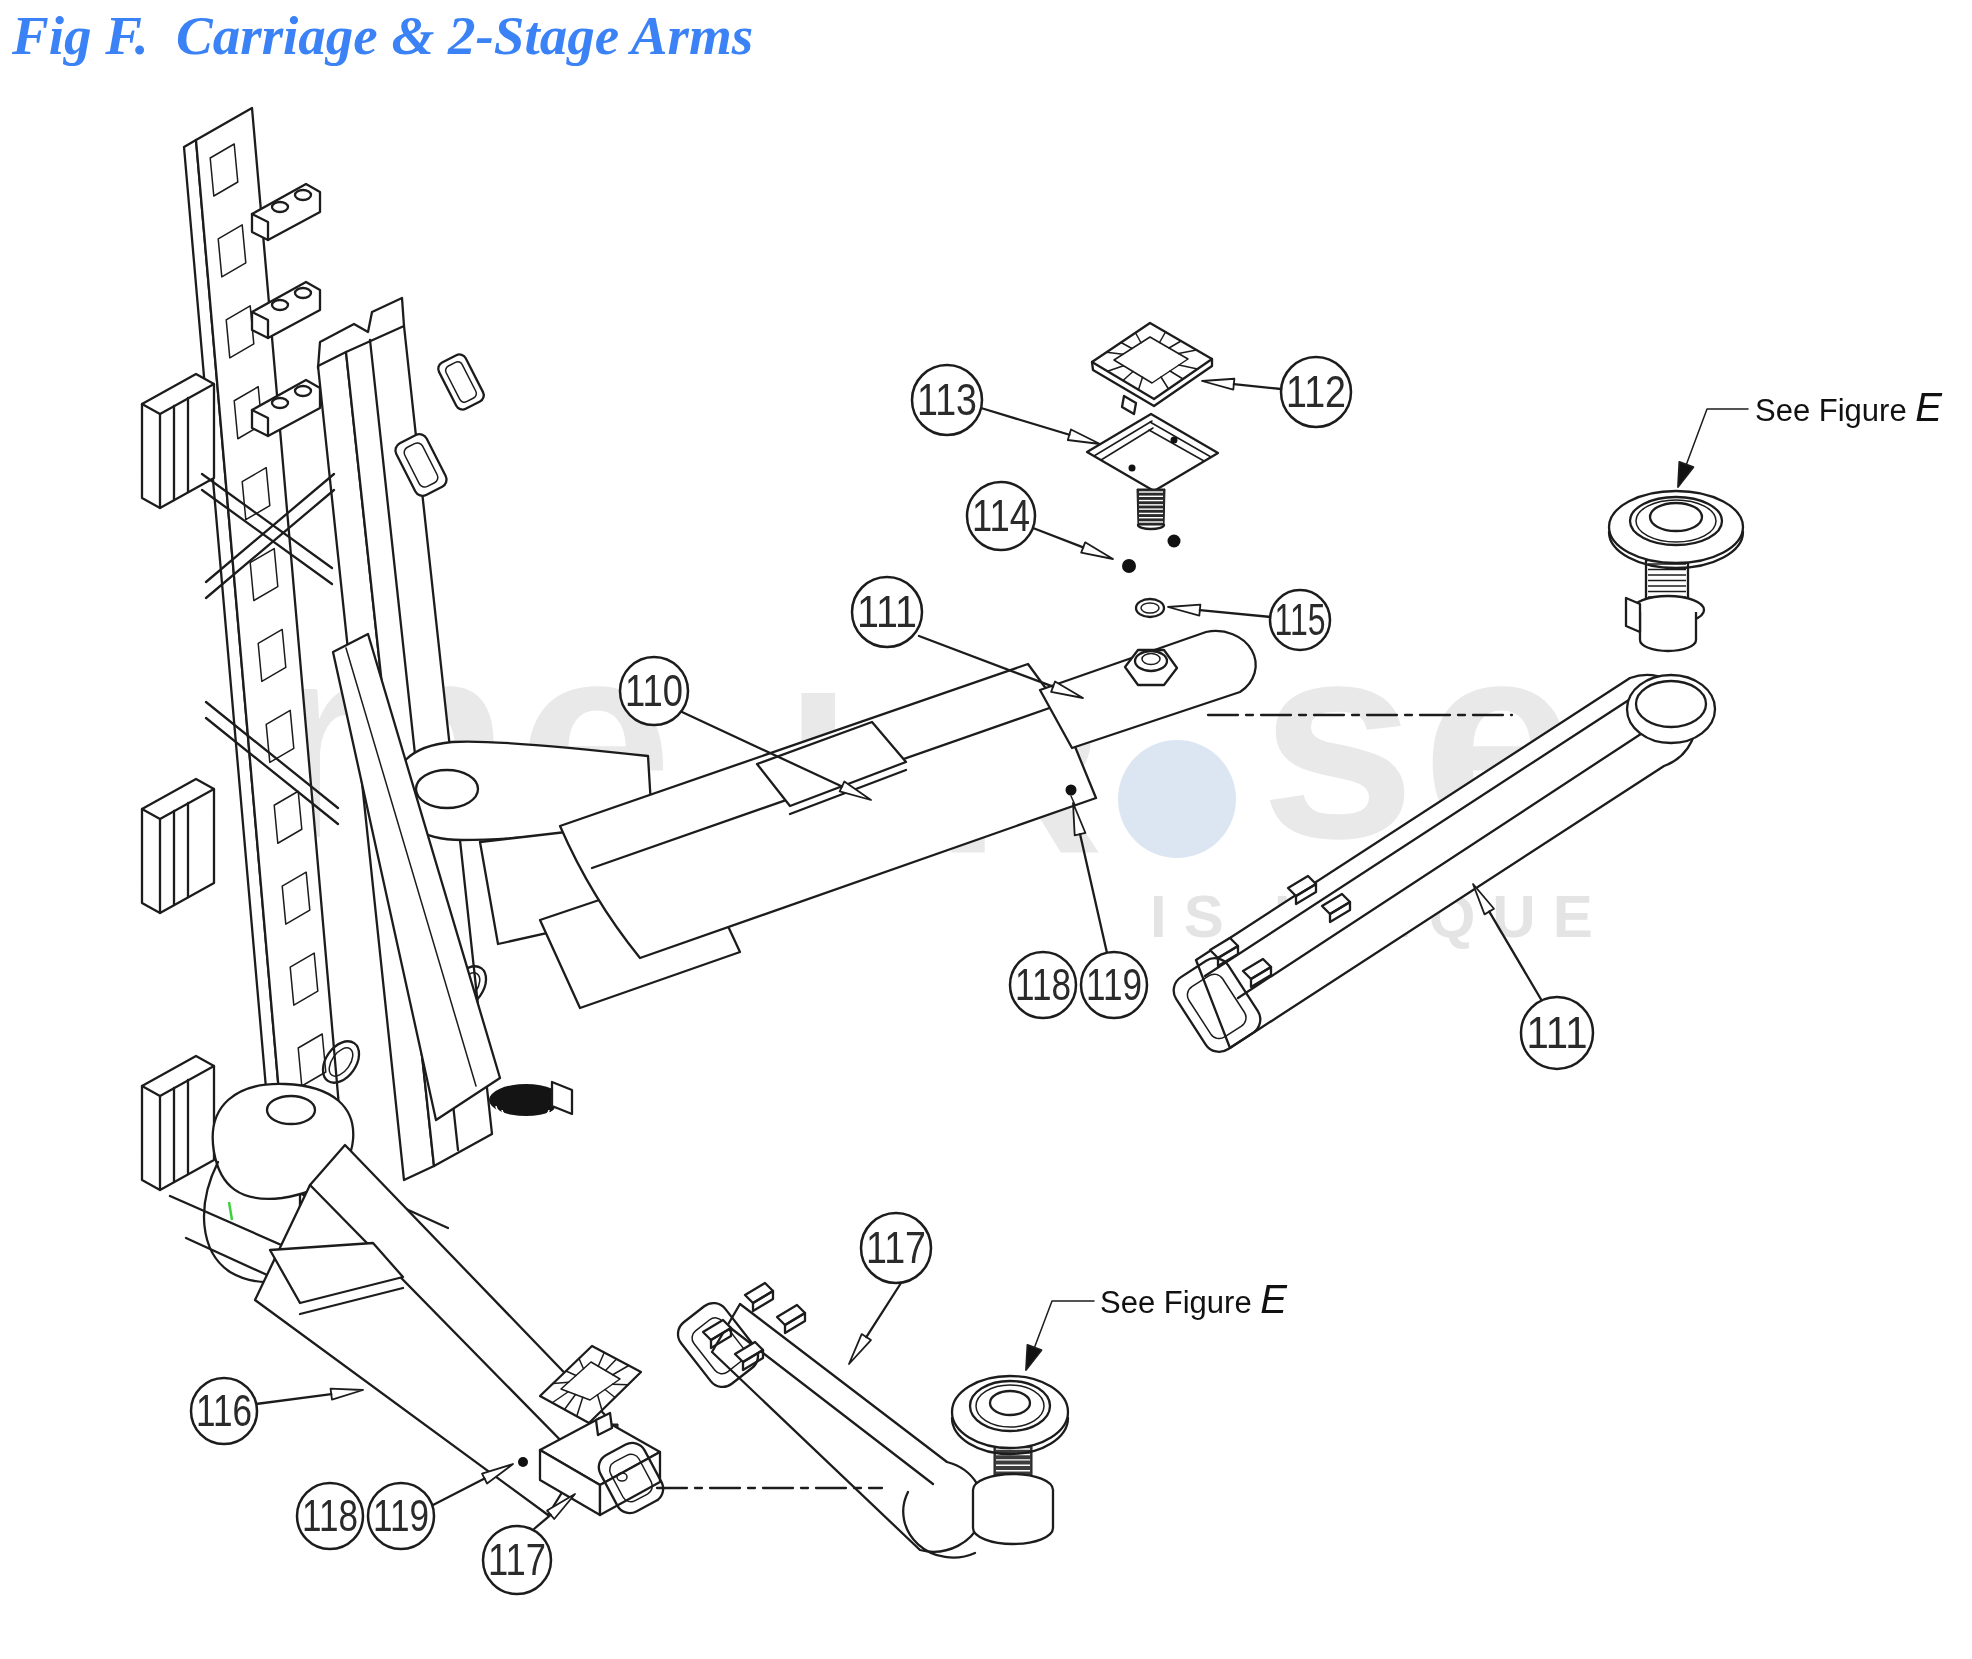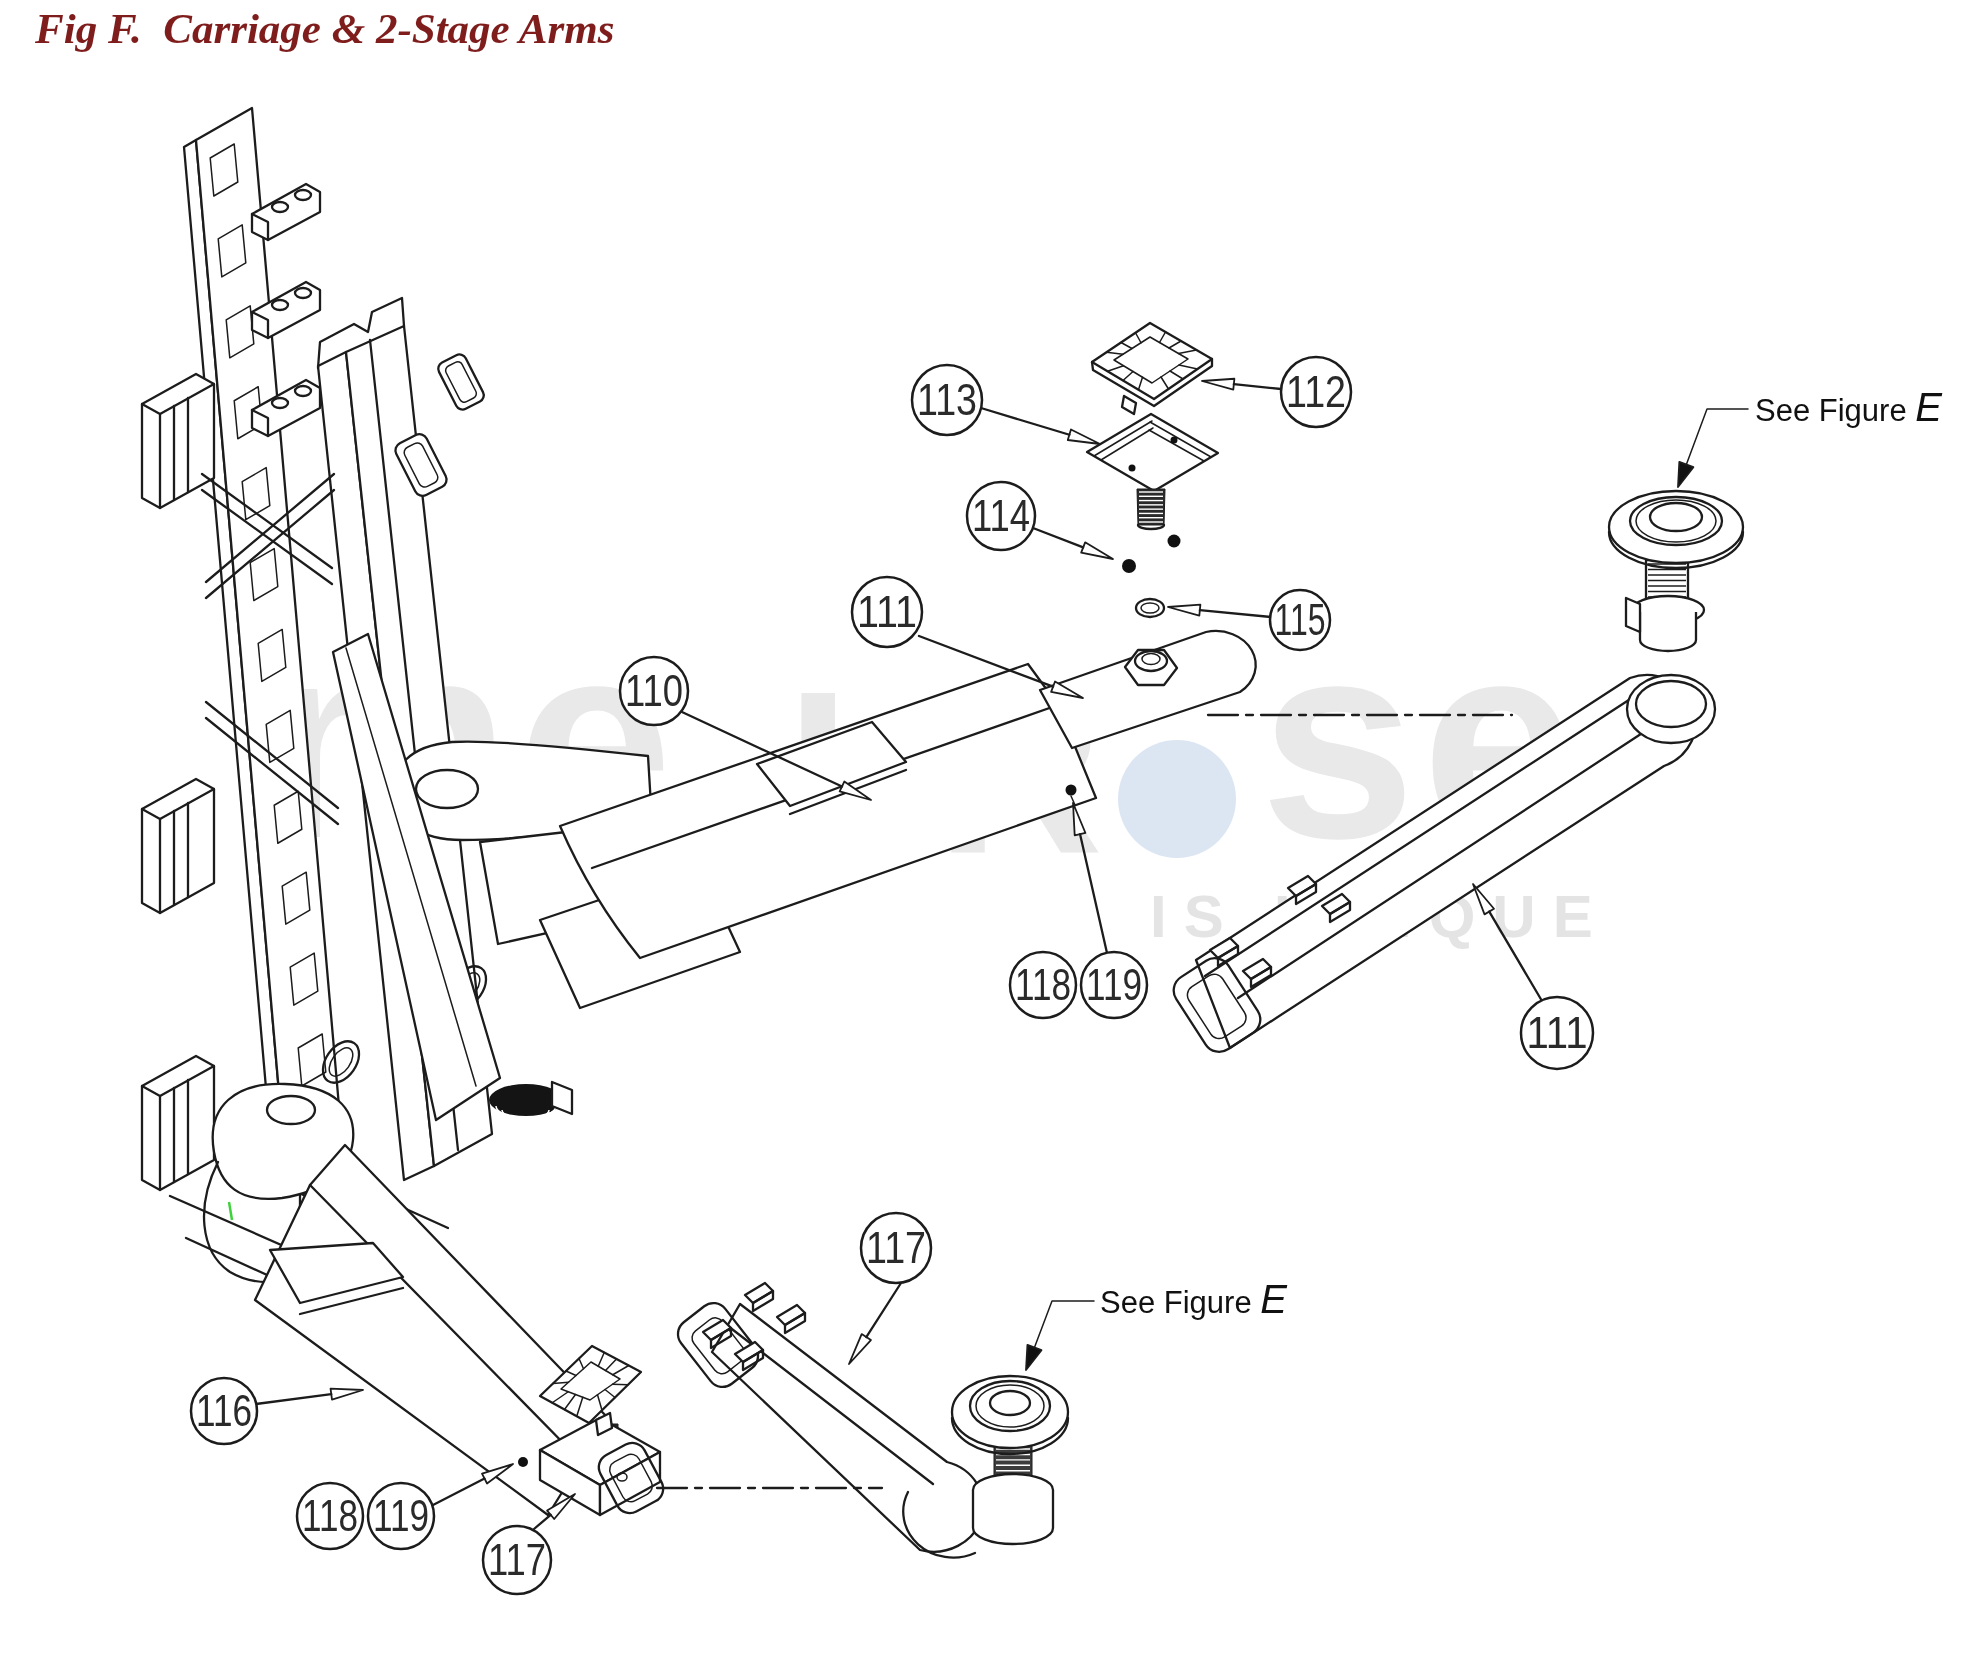--- a/index.html
+++ b/index.html
@@ -7,22 +7,22 @@
     --wm-text:#e9e9e9;
     --wm-accent:#dce6f3;
     --green:#3ed13e;
   }
   html,body{margin:0;padding:0;background:#fff;}
   body{width:1972px;height:1659px;position:relative;overflow:hidden;
        font-family:"Liberation Sans",sans-serif;}
   #stage{position:absolute;inset:0;}
   .title{position:absolute;left:12px;top:4px;
          font-family:"Liberation Serif",serif;
-         font-style:italic;font-weight:bold;font-size:43px;color:#7f1d1d;
-         letter-spacing:0px;white-space:pre;margin-left:23px;}
+         font-style:italic;font-weight:bold;font-size:55px;color:#3b82f6;
+         letter-spacing:0px;white-space:pre;}
   
   .wm span{position:absolute;font-weight:bold;color:var(--wm-text);line-height:1;}
   .wm-a{left:262px;top:600px;font-size:280px;letter-spacing:6px;}
   .wm-b{left:786px;top:657px;font-size:232px;letter-spacing:8px;}
   .wm-o{position:absolute;left:1118px;top:740px;width:118px;height:118px;
         border-radius:50%;background:var(--wm-accent);}
   .wm-c{left:1260px;top:600px;font-size:280px;letter-spacing:6px;}
   .wm-tag{position:absolute;left:1150px;top:882px;font-size:60px;font-weight:bold;
           letter-spacing:17px;color:#e4e4e4;}
   svg{position:absolute;inset:0;}

